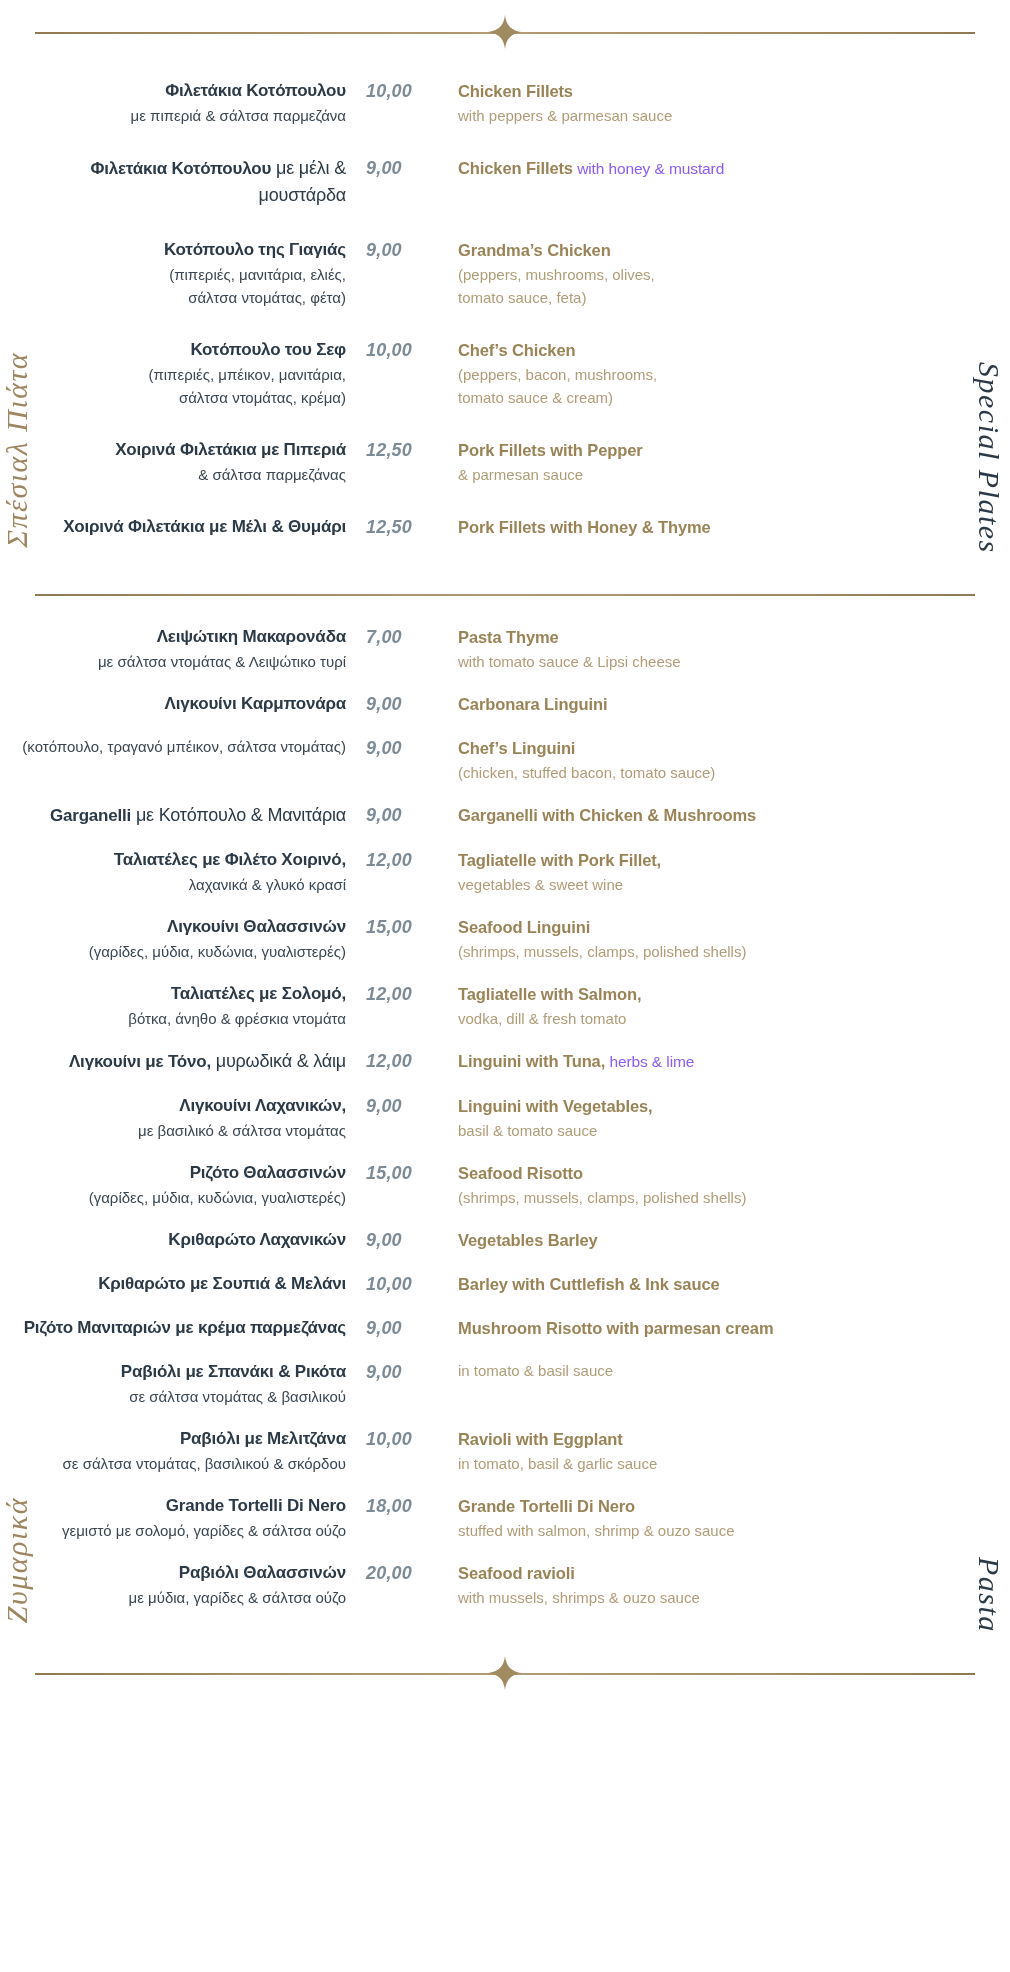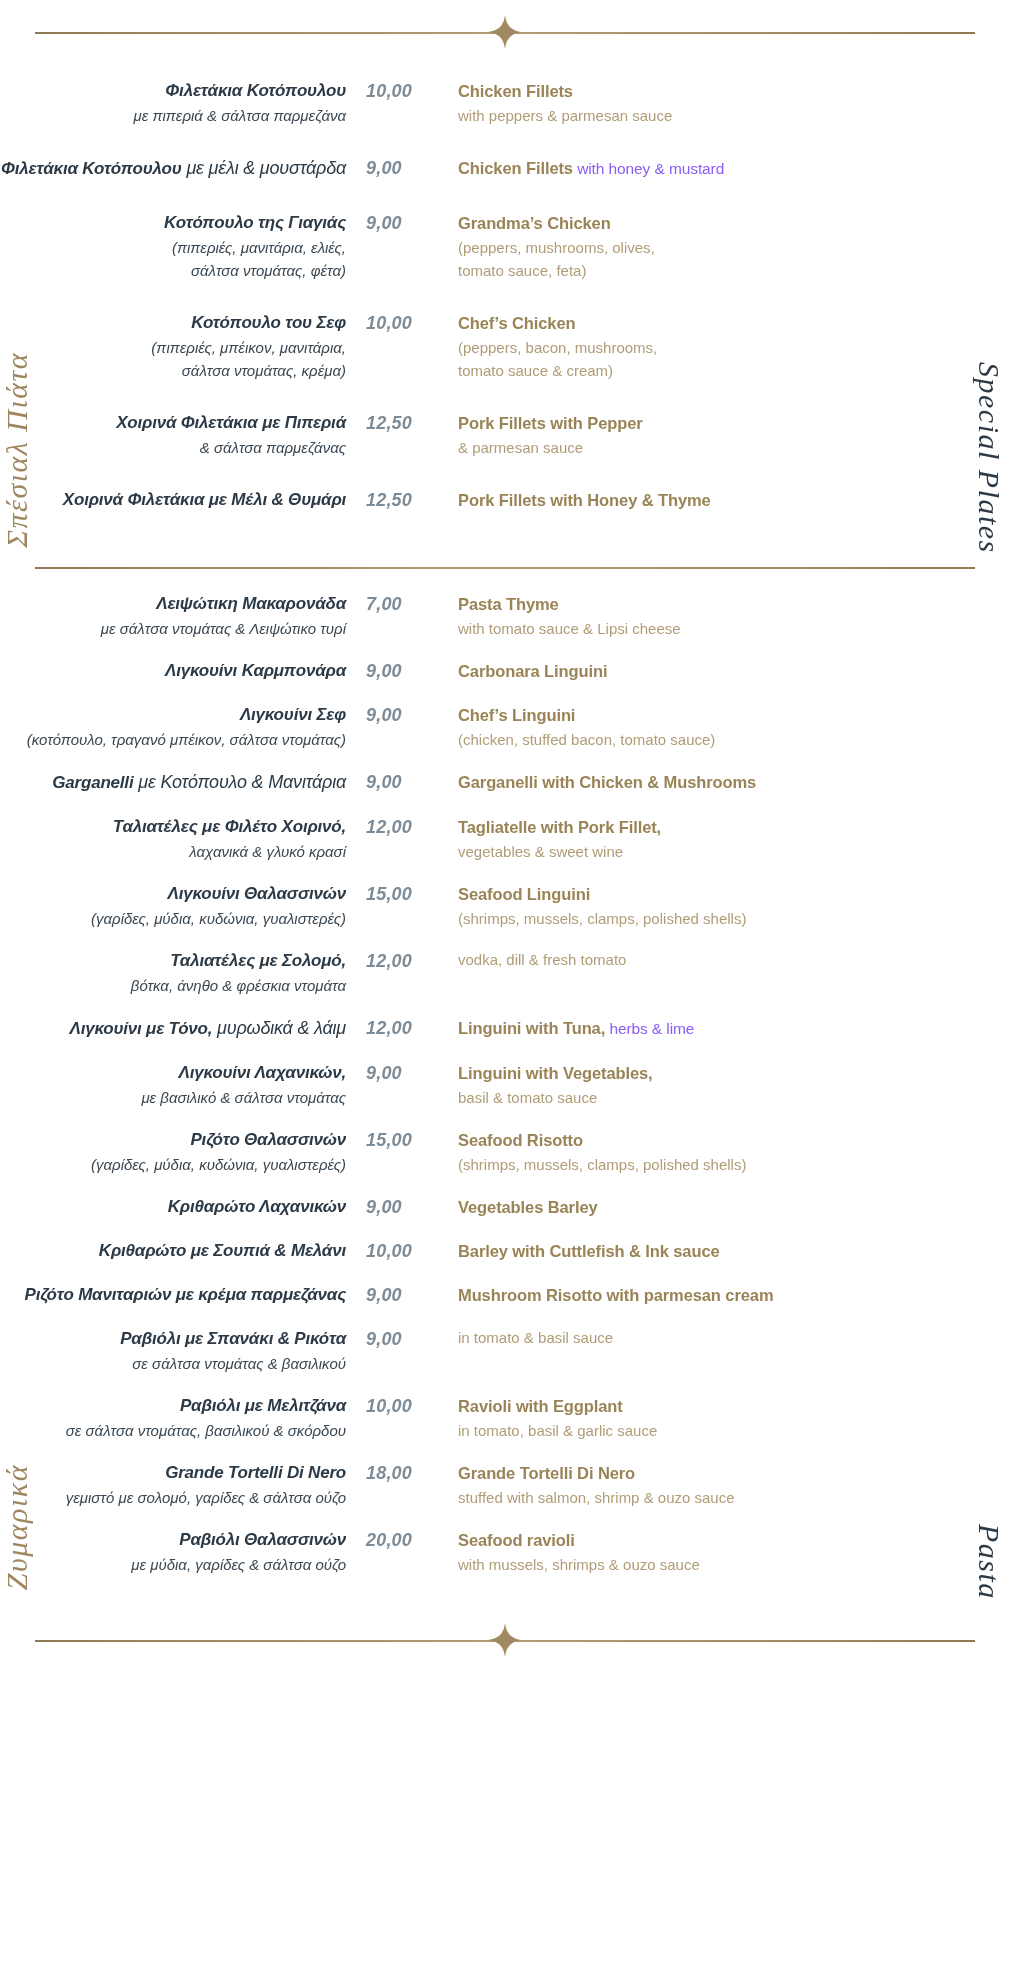--- a/index.html
+++ b/index.html
@@ -81,27 +81,26 @@
   
   .rows { width: 1010px; }
   .row {
     display: grid;
     grid-template-columns: 360px 92px 1fr;
     column-gap: 0;
     align-items: start;
     padding: 0;
   }
   .row.sp  { margin-bottom: 28px; }
-  .row.pa  { margin-bottom: 18px; }
+  .row.pa  { margin-bottom: 18px; margin-top: 6px; }
 
   .gr {
     text-align: right;
     padding-right: 14px;
     color: #2b3a46;
-    font-style: italic;
   }
   .gr .ttl {
     font-weight: bold;
     font-size: 17px;
     line-height: 26px;
     letter-spacing: -0.2px;
   }
   .gr .ttl .thin {
     font-weight: normal;
     font-size: 18px;
@@ -262,21 +261,20 @@
           <div class="gr">
             <div class="ttl">Λιγκουίνι Καρμπονάρα</div>
           </div>
           <div class="price">9,00</div>
           <div class="en">
             <div class="ttl">Carbonara Linguini</div>
           </div>
         </div>
         <div class="row pa">
           <div class="gr">
-            <div class="ttl">Λιγκουίνι Σεφ</div>
             <div class="sub">(κοτόπουλο, τραγανό μπέικον, σάλτσα ντομάτας)</div>
           </div>
           <div class="price">9,00</div>
           <div class="en">
             <div class="ttl">Chef’s Linguini</div>
             <div class="sub">(chicken, stuffed bacon, tomato sauce)</div>
           </div>
         </div>
         <div class="row pa">
           <div class="gr">
@@ -309,20 +307,21 @@
             <div class="sub">(shrimps, mussels, clamps, polished shells)</div>
           </div>
         </div>
         <div class="row pa">
           <div class="gr">
             <div class="ttl">Ταλιατέλες με Σολομό,</div>
             <div class="sub">βότκα, άνηθο &amp; φρέσκια ντομάτα</div>
           </div>
           <div class="price">12,00</div>
           <div class="en">
+            <div class="ttl">Tagliatelle with Salmon,</div>
             <div class="sub">vodka, dill &amp; fresh tomato</div>
           </div>
         </div>
         <div class="row pa">
           <div class="gr">
             <div class="ttl">Λιγκουίνι με Τόνο,<span class="thin"> μυρωδικά &amp; λάιμ</span></div>
           </div>
           <div class="price">12,00</div>
           <div class="en">
             <div class="ttl">Linguini with Tuna,<span class="thin"> herbs &amp; lime</span></div>

